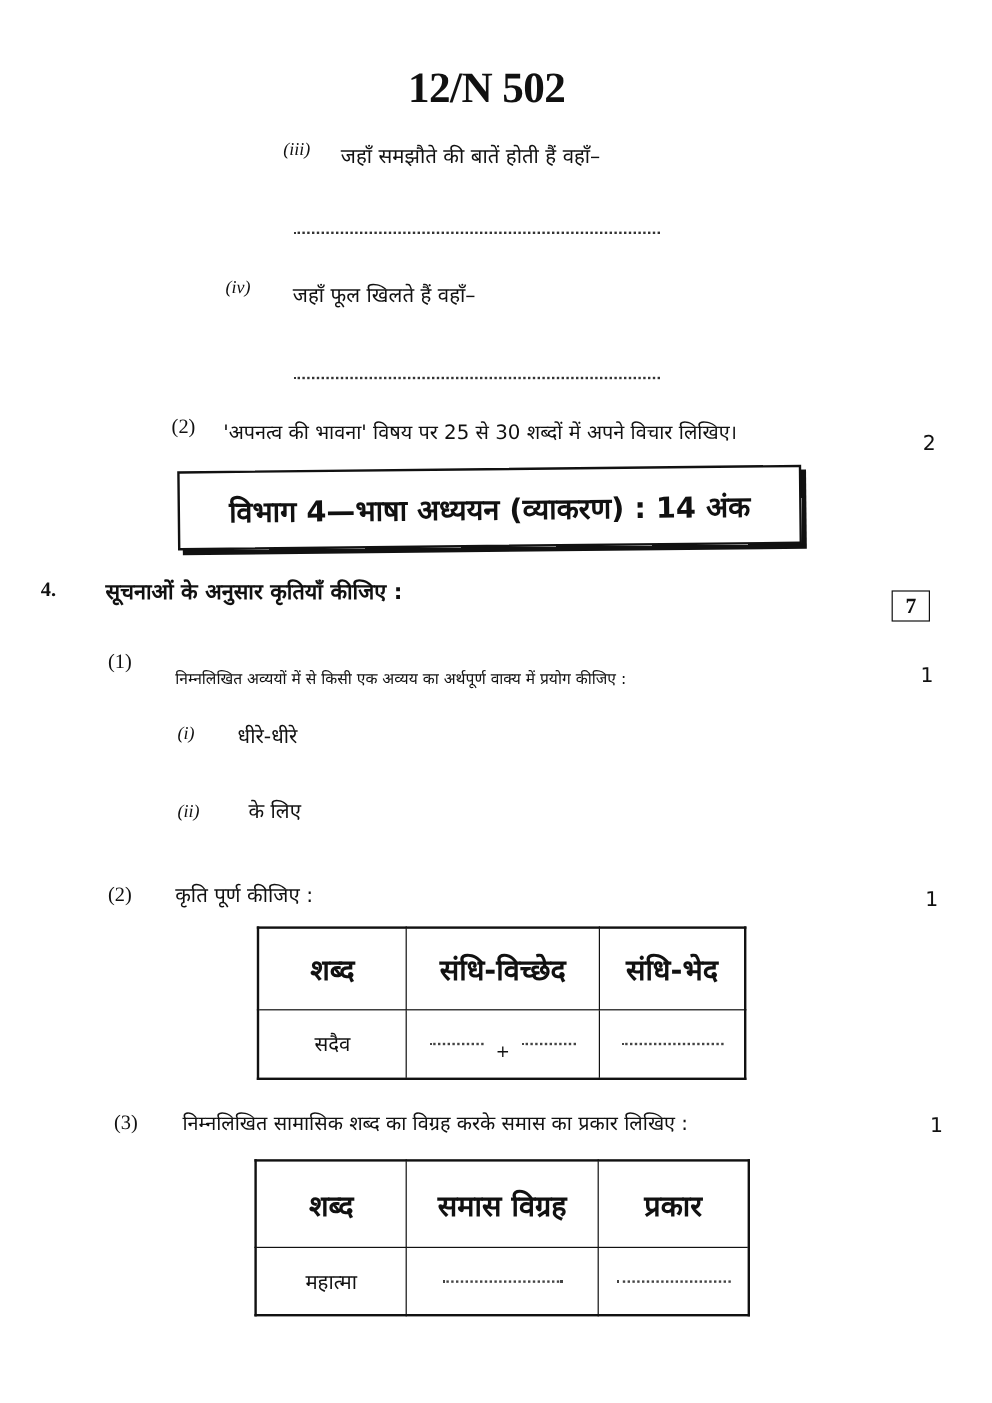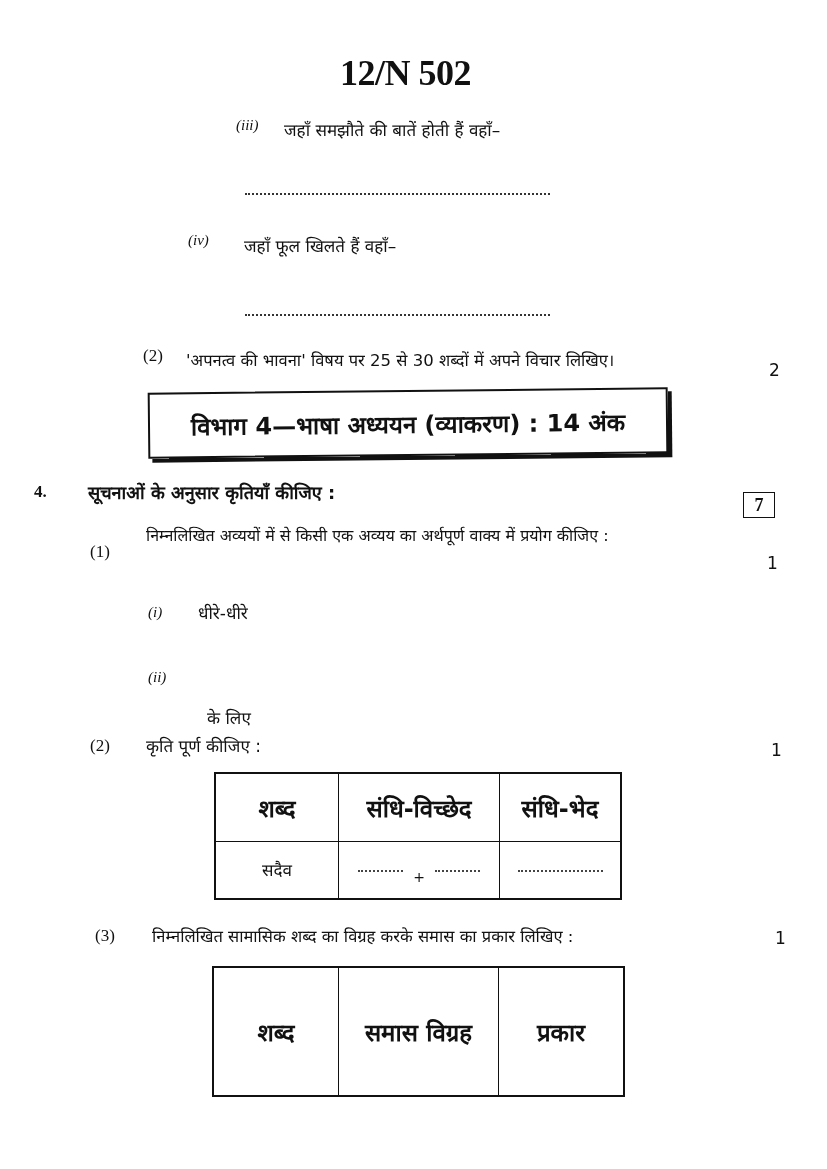--- a/index.html
+++ b/index.html
@@ -74,28 +74,28 @@
   <span>विभाग 4—भाषा अध्ययन (व्याकरण) : 14 अंक</span>
 </div>
 
 <span class="abs num" style="left:34px; top:482px; font-weight:bold;">4.</span>
 <span class="abs txt" style="left:88px; top:480px; font-weight:bold; font-size:18px;">सूचनाओं के अनुसार कृतियाँ कीजिए :</span>
 <div class="abs marks-box">
   <span>7</span>
 </div>
 
 <span class="abs num" style="left:90px; top:542px;">(1)</span>
-<span class="abs txt" style="left:146px; top:524px; font-size:16px;">निम्नलिखित अव्ययों में से किसी एक अव्यय का अर्थपूर्ण वाक्य में प्रयोग कीजिए :</span>
+<span class="abs txt" style="left:146px; top:556px; font-size:13px;">निम्नलिखित अव्ययों में से किसी एक अव्यय का अर्थपूर्ण वाक्य में प्रयोग कीजिए :</span>
 <span class="abs txt" style="left:767px; top:553px;">1</span>
 
 <span class="abs roman" style="left:148px; top:604px;">(i)</span>
 <span class="abs txt" style="left:198px; top:601px;">धीरे-धीरे</span>
 
 <span class="abs roman" style="left:148px; top:669px;">(ii)</span>
-<span class="abs txt" style="left:207px; top:706px;text-align:center;">के लिए</span>
+<span class="abs txt" style="left:207px; top:664px;text-align:center;">के लिए</span>
 
 <span class="abs num" style="left:90px; top:736px;">(2)</span>
 <span class="abs txt" style="left:146px; top:734px;">कृति पूर्ण कीजिए :</span>
 <span class="abs txt" style="left:771px; top:740px;">1</span>
 
 <table class="grid" style="left:214px; top:772px; width:408px; height:128px;">
   <tbody>
       <tr style="height:68px;">
     <td class="hd" style="width:122px;">शब्द</td>
     <td class="hd" style="width:160px;">संधि-विच्छेद</td>
@@ -117,14 +117,23 @@
 <span class="abs txt" style="left:152px; top:924px; font-size:16.5px;">निम्नलिखित सामासिक शब्द का विग्रह करके समास का प्रकार लिखिए :</span>
 <span class="abs txt" style="left:775px; top:928px;">1</span>
 
 <table class="grid" style="left:212px; top:966px; width:413px; height:131px;">
   <tbody>
       <tr style="height:72px;">
     <td class="hd" style="width:124px;">शब्द</td>
     <td class="hd" style="width:159px;">समास विग्रह</td>
     <td class="hd">प्रकार</td>
   </tr>
+  <tr>
+    <td>महात्मा</td>
+    <td>
+      <span class="cell-dots" style="width:100px;"></span>
+    </td>
+    <td>
+      <span class="cell-dots" style="width:95px;"></span>
+    </td>
+  </tr>
 </tbody>
   </table>
 
 </body></html>

